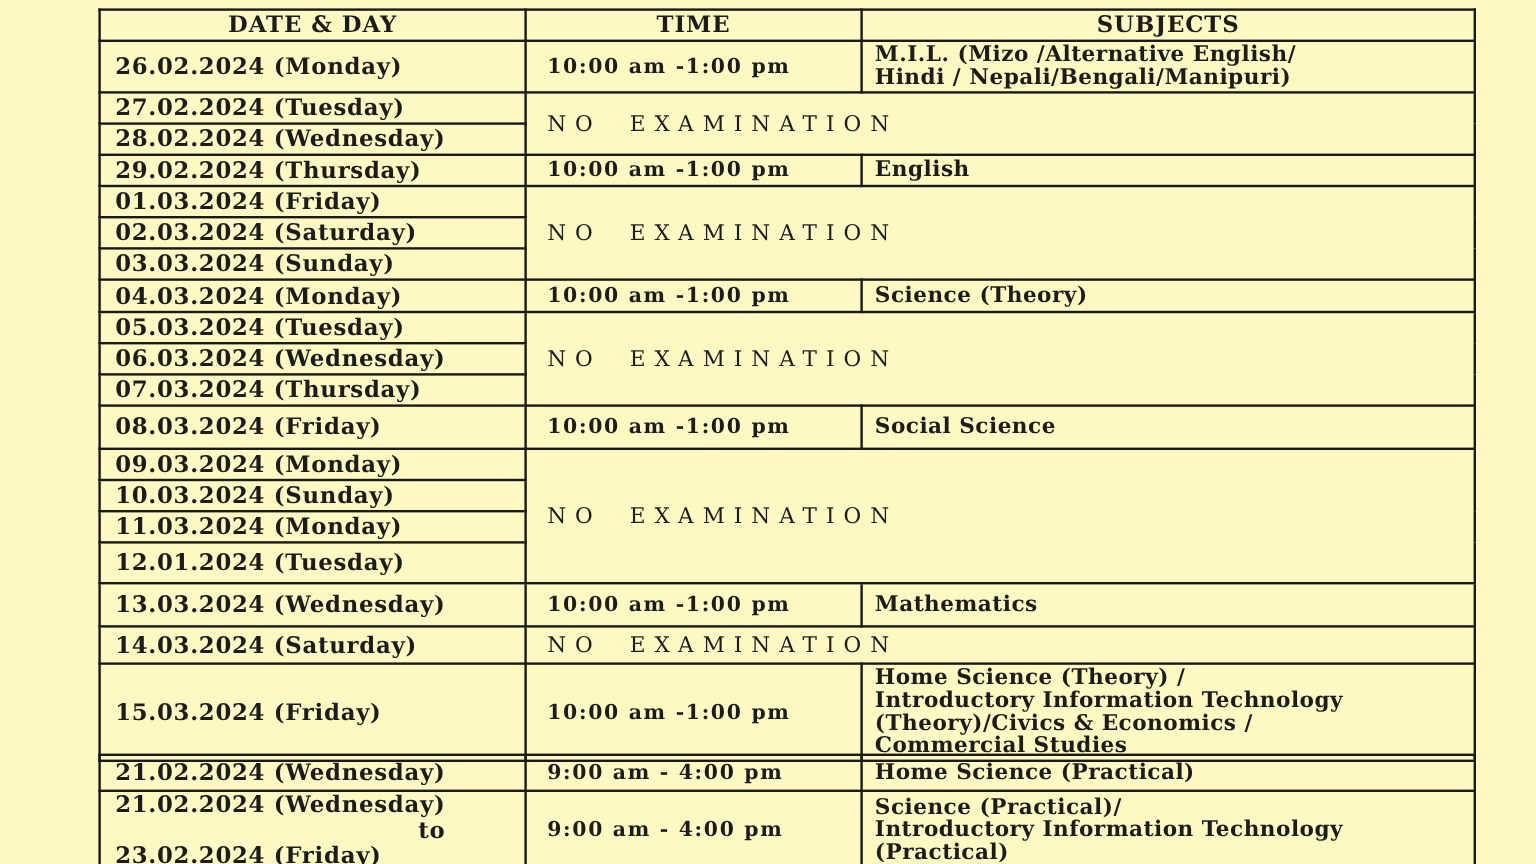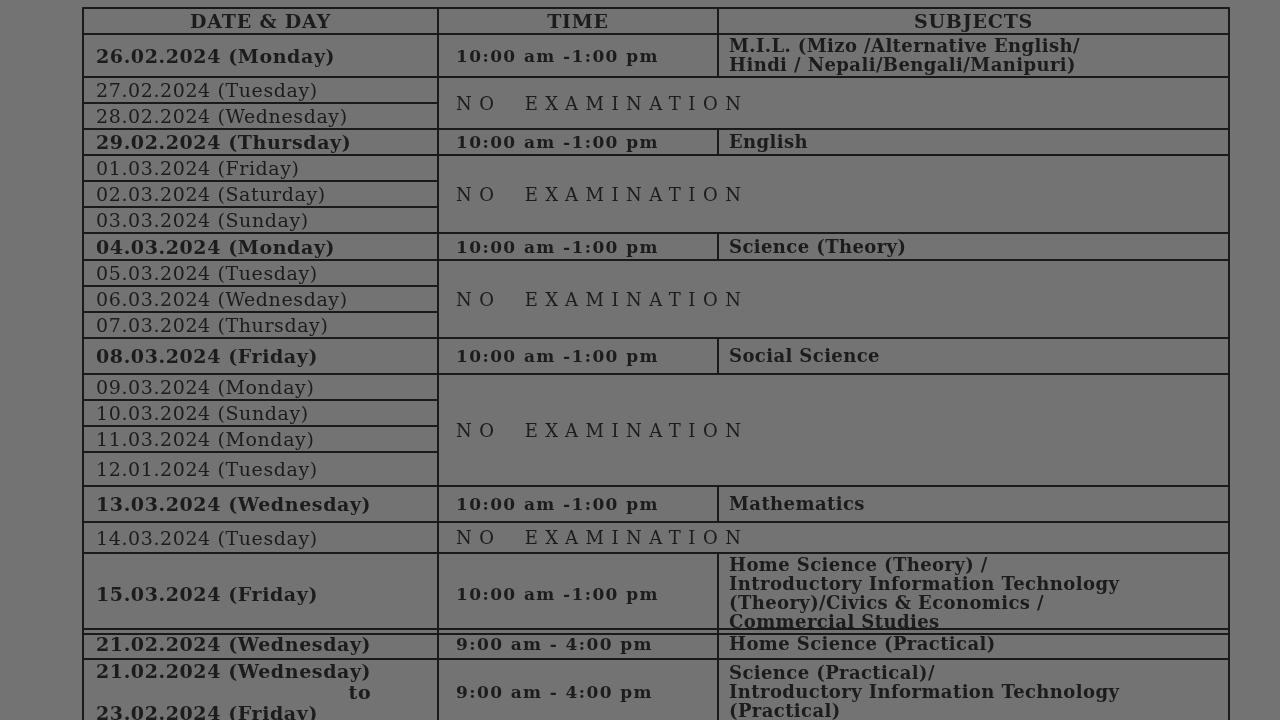--- a/index.html
+++ b/index.html
@@ -3,21 +3,21 @@
 <meta charset="utf-8">
 <style>
   * { margin:0; padding:0; box-sizing:border-box; }
   html,body { width:1280px; height:720px; }
   body {
     background:#ffffff;
     font-family:"DejaVu Serif", serif;
     color:#1c1c1c;
     overflow:hidden;
   }
-  .page { position:relative; width:1280px; height:720px; background:#737373; }
+  .page { position:relative; width:1280px; height:720px; background:#fef9c3; }
 
   table.tt {
     position:absolute;
     border-collapse:collapse;
     table-layout:fixed;
     width:1146px;
     left:82px;
   }
   table.tt-main { top:7px; }
   table.tt-practical { top:628px; }
@@ -36,21 +36,21 @@
     padding:1px 2px;
   }
 
   td.date {
     padding:1px 4px 1px 12px;
     font-size:19px;
     letter-spacing:0.6px;
     white-space:nowrap;
   }
   tr.exam td.date { font-weight:bold; }
-  tr.noex td.date { font-weight:normal; }
+  tr.noex td.date { font-weight:bold; }
 
   td.time {
     padding:1px 0 1px 17px;
     font-size:17px;
     font-weight:bold;
     letter-spacing:1.4px;
     white-space:nowrap;
   }
 
   td.subject {
@@ -172,21 +172,21 @@
         <td class="date">12.01.2024 (Tuesday)</td>
       </tr>
 
       <tr class="exam" style="height:36px">
         <td class="date">13.03.2024 (Wednesday)</td>
         <td class="time">10:00 am -1:00 pm</td>
         <td class="subject">Mathematics</td>
       </tr>
 
       <tr class="noex" style="height:31px">
-        <td class="date">14.03.2024 (Tuesday)</td>
+        <td class="date">14.03.2024 (Saturday)</td>
         <td class="noexam" colspan="2">NO EXAMINATION</td>
       </tr>
 
       <tr class="exam" style="height:72px">
         <td class="date">15.03.2024 (Friday)</td>
         <td class="time">10:00 am -1:00 pm</td>
         <td class="subject">Home Science (Theory) /
 Introductory Information Technology
 (Theory)/Civics &amp; Economics /
 Commercial Studies</td>

